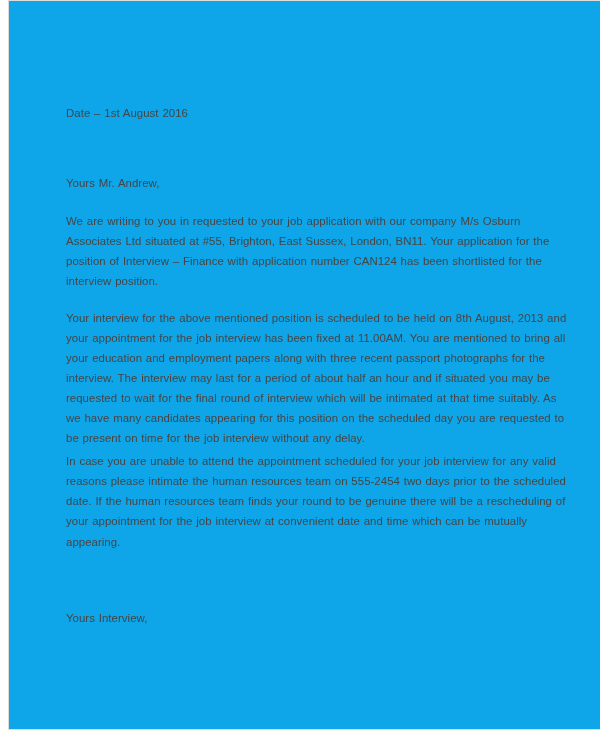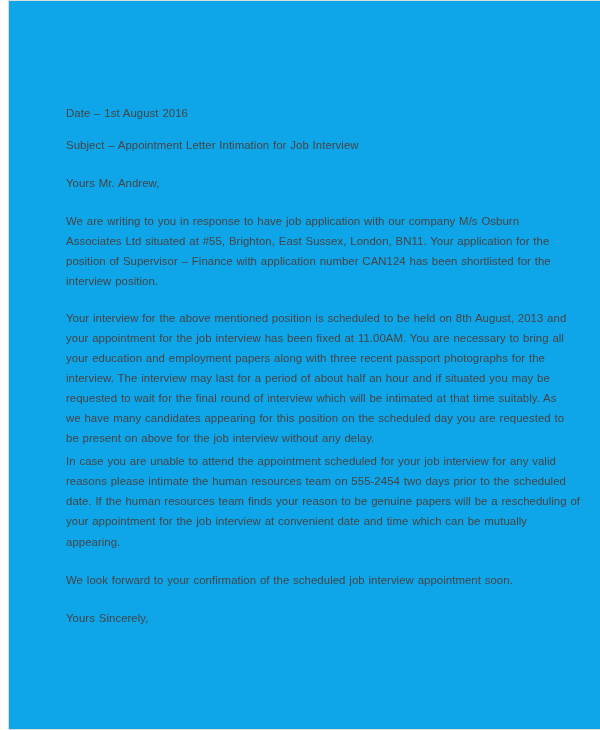--- a/index.html
+++ b/index.html
@@ -34,46 +34,44 @@
       word-spacing: 0.6px;
     }
   </style>
 </head>
 <body>
 
 <div class="page">
 
   <div class="line" style="top:105px">Date – 1st August 2016</div>
 
-  <div class="line" style="top:137px">Subject – Appointment Letter Intimation for Job Interview</div>
 
   <div class="line" style="top:175px">Yours Mr. Andrew,</div>
 
   <div>
-    <div class="line" style="top:213px">We are writing to you in response to have job application with our company M/s Osburn</div>
+    <div class="line" style="top:213px">We are writing to you in requested to your job application with our company M/s Osburn</div>
     <div class="line" style="top:233px">Associates Ltd situated at #55, Brighton, East Sussex, London, BN11. Your application for the</div>
-    <div class="line" style="top:253px">position of Supervisor – Finance with application number CAN124 has been shortlisted for the</div>
+    <div class="line" style="top:253px">position of Interview – Finance with application number CAN124 has been shortlisted for the</div>
     <div class="line" style="top:273px">interview position.</div>
   </div>
 
   <div>
     <div class="line" style="top:310px">Your interview for the above mentioned position is scheduled to be held on 8th August, 2013 and</div>
-    <div class="line" style="top:330px">your appointment for the job interview has been fixed at 11.00AM. You are necessary to bring all</div>
+    <div class="line" style="top:330px">your appointment for the job interview has been fixed at 11.00AM. You are mentioned to bring all</div>
     <div class="line" style="top:350px">your education and employment papers along with three recent passport photographs for the</div>
     <div class="line" style="top:370px">interview. The interview may last for a period of about half an hour and if situated you may be</div>
     <div class="line" style="top:390px">requested to wait for the final round of interview which will be intimated at that time suitably. As</div>
     <div class="line" style="top:410px">we have many candidates appearing for this position on the scheduled day you are requested to</div>
-    <div class="line" style="top:430px">be present on above for the job interview without any delay.</div>
+    <div class="line" style="top:430px">be present on time for the job interview without any delay.</div>
   </div>
 
   <div>
     <div class="line" style="top:453px">In case you are unable to attend the appointment scheduled for your job interview for any valid</div>
     <div class="line" style="top:473px">reasons please intimate the human resources team on 555-2454 two days prior to the scheduled</div>
-    <div class="line" style="top:493px">date. If the human resources team finds your reason to be genuine papers will be a rescheduling of</div>
+    <div class="line" style="top:493px">date. If the human resources team finds your round to be genuine there will be a rescheduling of</div>
     <div class="line" style="top:513px">your appointment for the job interview at convenient date and time which can be mutually</div>
     <div class="line" style="top:534px">appearing.</div>
   </div>
 
-  <div class="line" style="top:572px">We look forward to your confirmation of the scheduled job interview appointment soon.</div>
 
-  <div class="line" style="top:610px">Yours Sincerely,</div>
+  <div class="line" style="top:610px">Yours Interview,</div>
 
 </div>
 
 </body></html>

